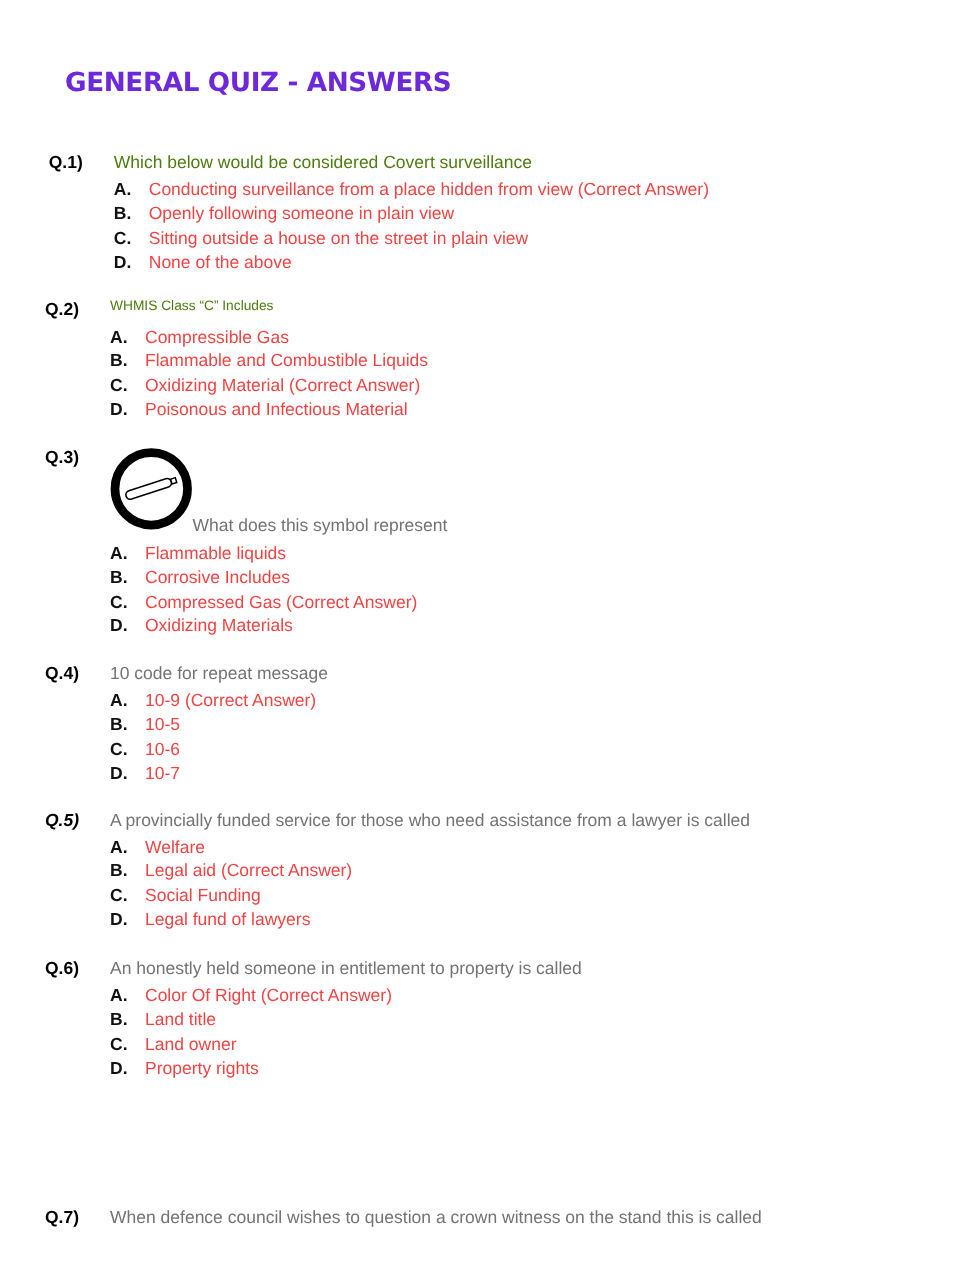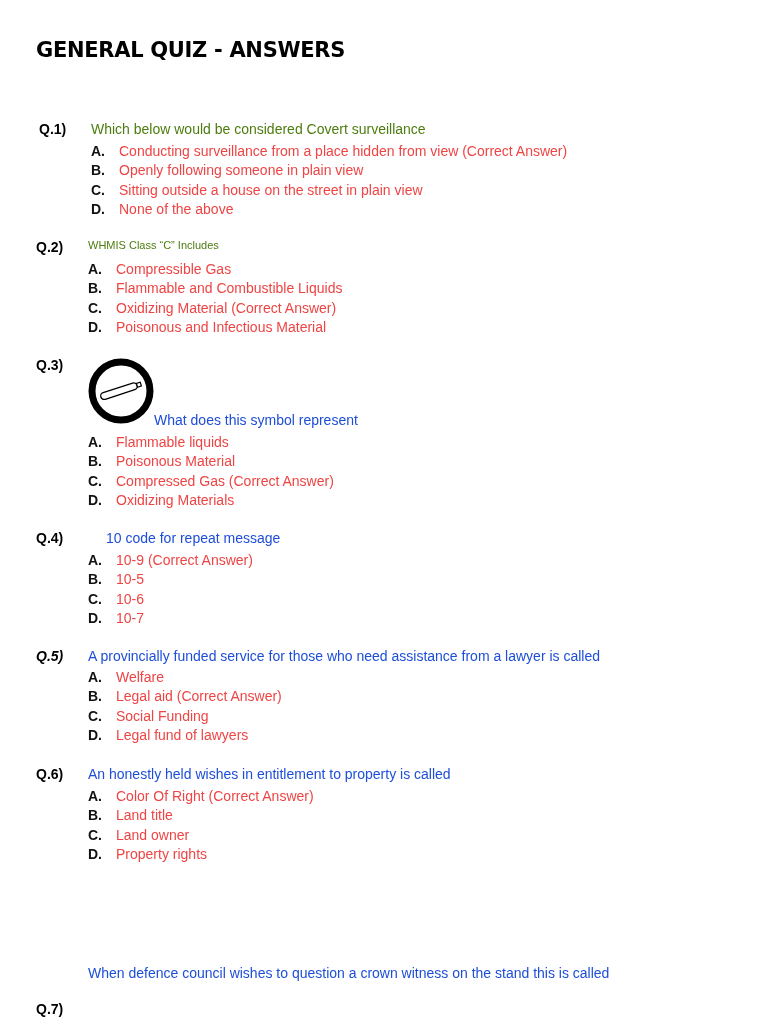--- a/index.html
+++ b/index.html
@@ -16,33 +16,33 @@
       color: #111111;
     }
     .title {
       position: absolute;
       left: 36px;
       top: 38px;
       font-family: "DejaVu Sans", sans-serif;
       font-weight: bold;
       font-size: 21px;
       letter-spacing: -0.3px;
-      color: #000000;
-      margin: 0;
+      color: #6d28d9;
+      margin: 16px;
     }
     .q-label {
       position: absolute;
       font-weight: bold;
       font-size: 14px;
       color: #000000;
     }
     .q-text {
       position: absolute;
       font-size: 14px;
-      color: #1d4ed8;
+      color: #737373;
       white-space: nowrap;
     }
     .q-text.gray { color: #4d7c0f; }
     .opts {
       position: absolute;
       margin: 0;
       padding: 0;
       list-style: none;
     }
     .opt {
@@ -133,36 +133,36 @@
     </g>
   </svg>
   <span class="q-text" style="left:154px;top:412px;">What does this symbol represent</span>
   <ul class="opts" style="left:88px;top:434px;">
     <li class="opt">
         <span class="opt-letter">A.</span>
         <span class="opt-text">Flammable liquids</span>
       </li>
     <li class="opt">
         <span class="opt-letter">B.</span>
-        <span class="opt-text">Poisonous Material</span>
+        <span class="opt-text">Corrosive Includes</span>
       </li>
     <li class="opt">
         <span class="opt-letter">C.</span>
         <span class="opt-text">Compressed Gas (Correct Answer)</span>
       </li>
     <li class="opt">
         <span class="opt-letter">D.</span>
         <span class="opt-text">Oxidizing Materials</span>
       </li>
   </ul>
 </div>
 
 <div>
   <span class="q-label" style="left:36px;top:530px;">Q.4)</span>
-  <span class="q-text" style="left:106px;top:530px;text-align:center;">10 code for repeat message</span>
+  <span class="q-text" style="left:88px;top:530px;text-align:center;">10 code for repeat message</span>
   <ul class="opts" style="left:88px;top:552px;">
     <li class="opt">
         <span class="opt-letter">A.</span>
         <span class="opt-text">10-9 (Correct Answer)</span>
       </li>
     <li class="opt">
         <span class="opt-letter">B.</span>
         <span class="opt-text">10-5</span>
       </li>
     <li class="opt">
@@ -194,21 +194,21 @@
       </li>
     <li class="opt">
         <span class="opt-letter">D.</span>
         <span class="opt-text">Legal fund of lawyers</span>
       </li>
   </ul>
 </div>
 
 <div>
   <span class="q-label" style="left:36px;top:766px;">Q.6)</span>
-  <span class="q-text" style="left:88px;top:766px;">An honestly held wishes in entitlement to property is called</span>
+  <span class="q-text" style="left:88px;top:766px;">An honestly held someone in entitlement to property is called</span>
   <ul class="opts" style="left:88px;top:788px;">
     <li class="opt">
         <span class="opt-letter">A.</span>
         <span class="opt-text">Color Of Right (Correct Answer)</span>
       </li>
     <li class="opt">
         <span class="opt-letter">B.</span>
         <span class="opt-text">Land title</span>
       </li>
     <li class="opt">
@@ -216,15 +216,15 @@
         <span class="opt-text">Land owner</span>
       </li>
     <li class="opt">
         <span class="opt-letter">D.</span>
         <span class="opt-text">Property rights</span>
       </li>
   </ul>
 </div>
 
 <div>
-  <span class="q-label" style="left:36px;top:965px;margin-top:36px;">Q.7)</span>
+  <span class="q-label" style="left:36px;top:965px;">Q.7)</span>
   <span class="q-text" style="left:88px;top:965px;">When defence council wishes to question a crown witness on the stand this is called</span>
 </div>
 
 </body></html>

